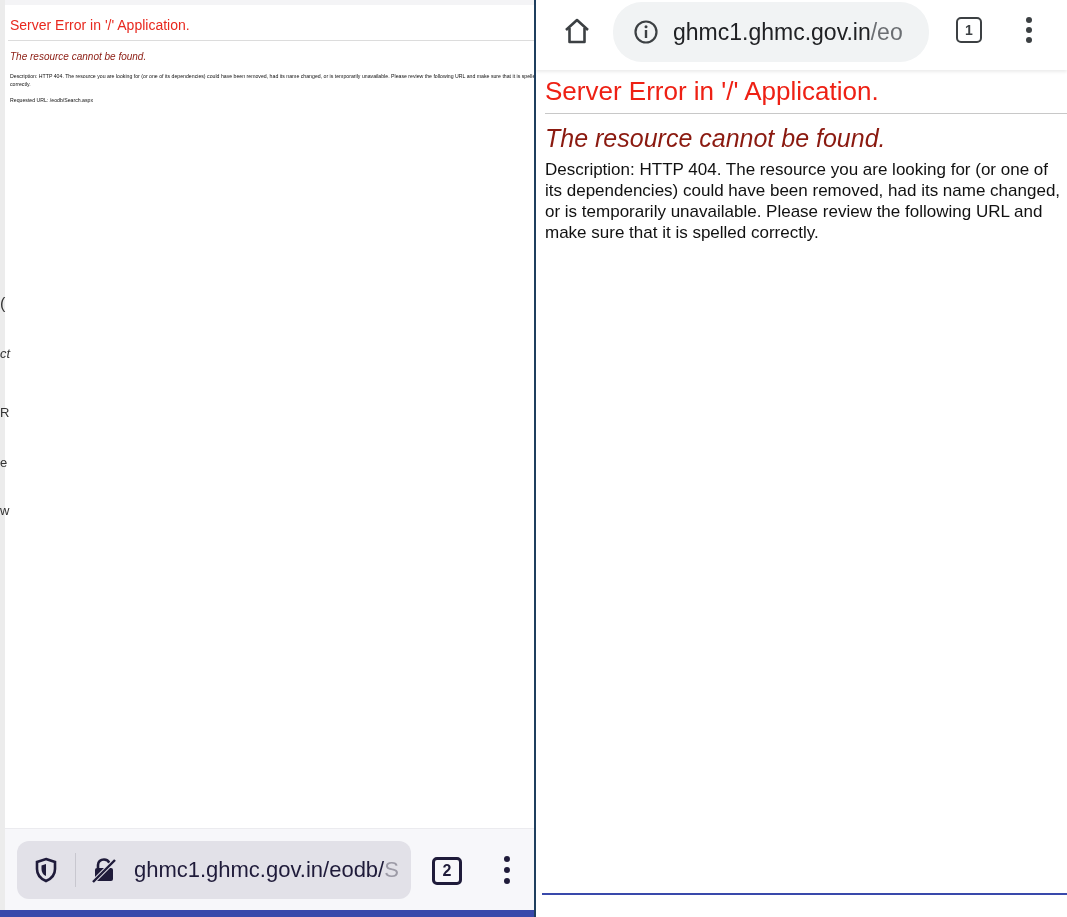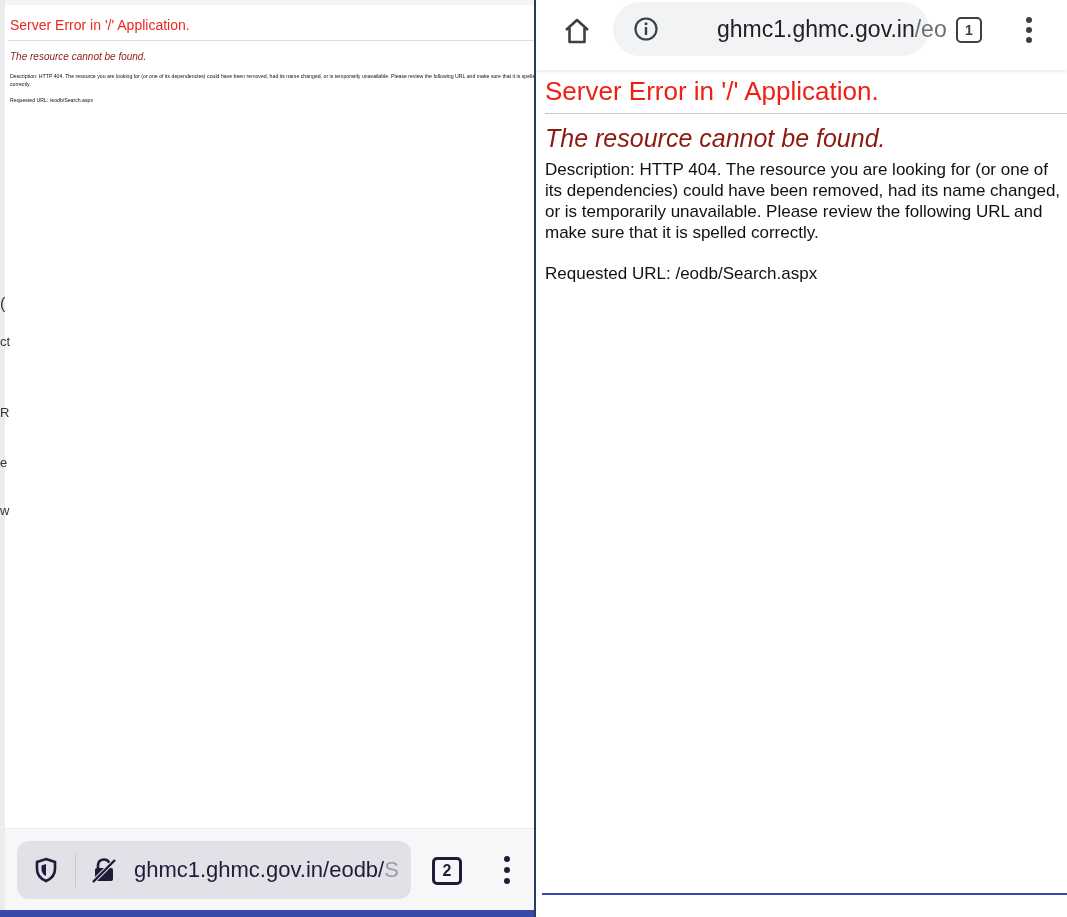--- a/index.html
+++ b/index.html
@@ -33,21 +33,21 @@
     .dot { width: 6px; height: 6px; border-radius: 50%; background: #1f1b3a; }
     .bottom-accent { position: absolute; left: 0; top: 910px; width: 534px; height: 7px; background: #3949ab; }
 
     
     .pane-divider { position: absolute; left: 534px; top: 0; width: 2px; height: 917px; background: #1f3f5e; }
 
     
     .right-pane { position: absolute; left: 536px; top: 0; width: 531px; height: 917px; background: #ffffff; overflow: hidden; }
     .chrome-bar { position: absolute; left: 0; top: 0; width: 531px; height: 70px; background: #ffffff; box-shadow: 0 2px 3px rgba(0,0,0,0.08); }
     .home-btn { position: absolute; left: 24px; top: 14px; width: 34px; height: 34px; display: flex; align-items: center; justify-content: center; }
-    .omnibox { position: absolute; left: 77px; top: 2px; width: 316px; height: 54px; background: #f1f3f4; border-radius: 29px; display: flex; align-items: center; gap: 44px; }
+    .omnibox { position: absolute; left: 77px; top: 2px; width: 316px; height: 60px; background: #f1f3f4; border-radius: 29px; display: flex; align-items: center; }
     .info-icon { width: 26px; height: 26px; margin-left: 20px; display: flex; align-items: center; justify-content: center; }
     .omni-url { margin-left: 14px; font-size: 23px; color: #202124; white-space: nowrap; }
     .omni-url .fade { color: #6b6e72; }
     .tab-count { position: absolute; left: 420px; top: 17px; width: 26px; height: 26px; border: 2.5px solid #3c4043; border-radius: 5px; font-size: 14px; font-weight: bold; color: #3c4043; display: flex; align-items: center; justify-content: center; }
     .chrome-menu { position: absolute; left: 489px; top: 15px; width: 8px; height: 30px; display: flex; flex-direction: column; justify-content: space-between; align-items: center; padding: 2px 0; }
     .cdot { width: 6px; height: 6px; border-radius: 50%; background: #3c4043; }
 
     .right-content { position: absolute; left: 9px; top: 76px; width: 522px; }
     .r-title { color: #ee2014; font-size: 26px; line-height: 30px; white-space: nowrap; }
     .r-hr { border: 0; border-top: 1px solid #c8c8c8; margin-top: 7px; width: 522px; }
@@ -70,21 +70,21 @@
     <div class="l-desc">
       <span class="b">Description:</span><span> HTTP 404. The resource you are looking for (or one of its dependencies) could have been removed, had its name changed, or is temporarily unavailable.  Please review the following URL and make sure that it is spelled correctly.</span>
     </div>
     <div class="l-req">
       <span class="b">Requested URL:</span><span> /eodb/Search.aspx</span>
     </div>
   </div>
 
   <div class="left-ghost-chars">
     <span class="ghost" style="top:0px;">(</span>
-    <span class="ghost" style="top:39px;font-size:13px;">ct</span>
+    <span class="ghost" style="top:51px;font-size:13px;font-style:italic;">ct</span>
     <span class="ghost" style="top:110px;font-size:13px;">R</span>
     <span class="ghost" style="top:160px;font-size:13px;">e</span>
     <span class="ghost" style="top:208px;font-size:13px;">w</span>
   </div>
 
   <div class="bottom-bar">
     <div class="bb-omnibox">
       <span class="bb-shield">
         <svg width="24" height="26" viewBox="0 0 24 26">
             <path d="M12 2 L21 5 V12 C21 18 17 22 12 24 C7 22 3 18 3 12 V5 Z" fill="none" stroke="#1f1b3a" stroke-width="2.6"></path>
@@ -140,19 +140,16 @@
     </div>
   </div>
 
   <div class="right-content">
     <div class="r-title">Server Error in '/' Application.</div>
     <hr class="r-hr">
     <div class="r-sub">The resource cannot be found.</div>
     <div class="r-desc">
       <span class="b">Description:</span><span> HTTP 404. The resource you are looking for (or one of its dependencies) could have been removed, had its name changed, or is temporarily unavailable.  Please review the following URL and make sure that it is spelled correctly.</span>
     </div>
-    <div class="r-req">
-      <span class="b">Requested URL:</span><span> /eodb/Search.aspx</span>
-    </div>
   </div>
 
   <div class="r-bottom-line"></div>
 </div>
 
 </body></html>

